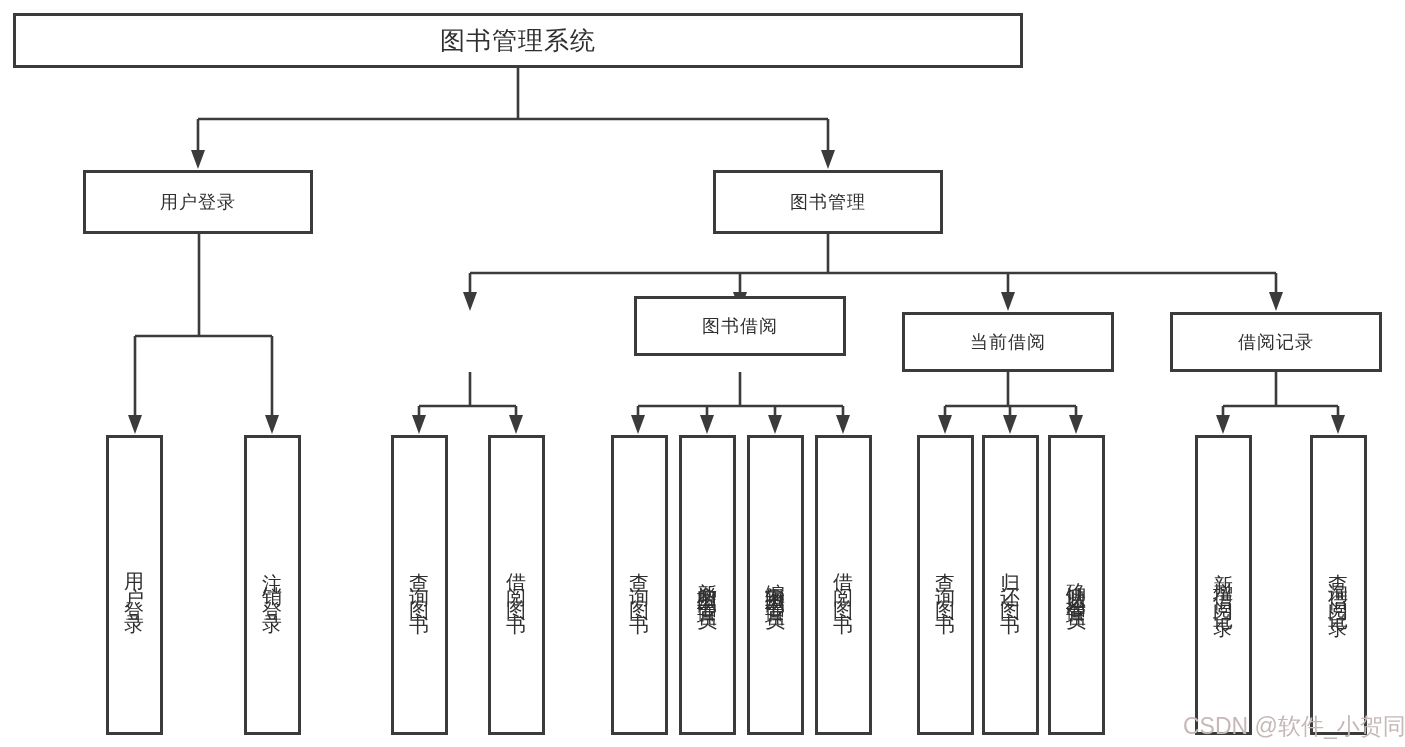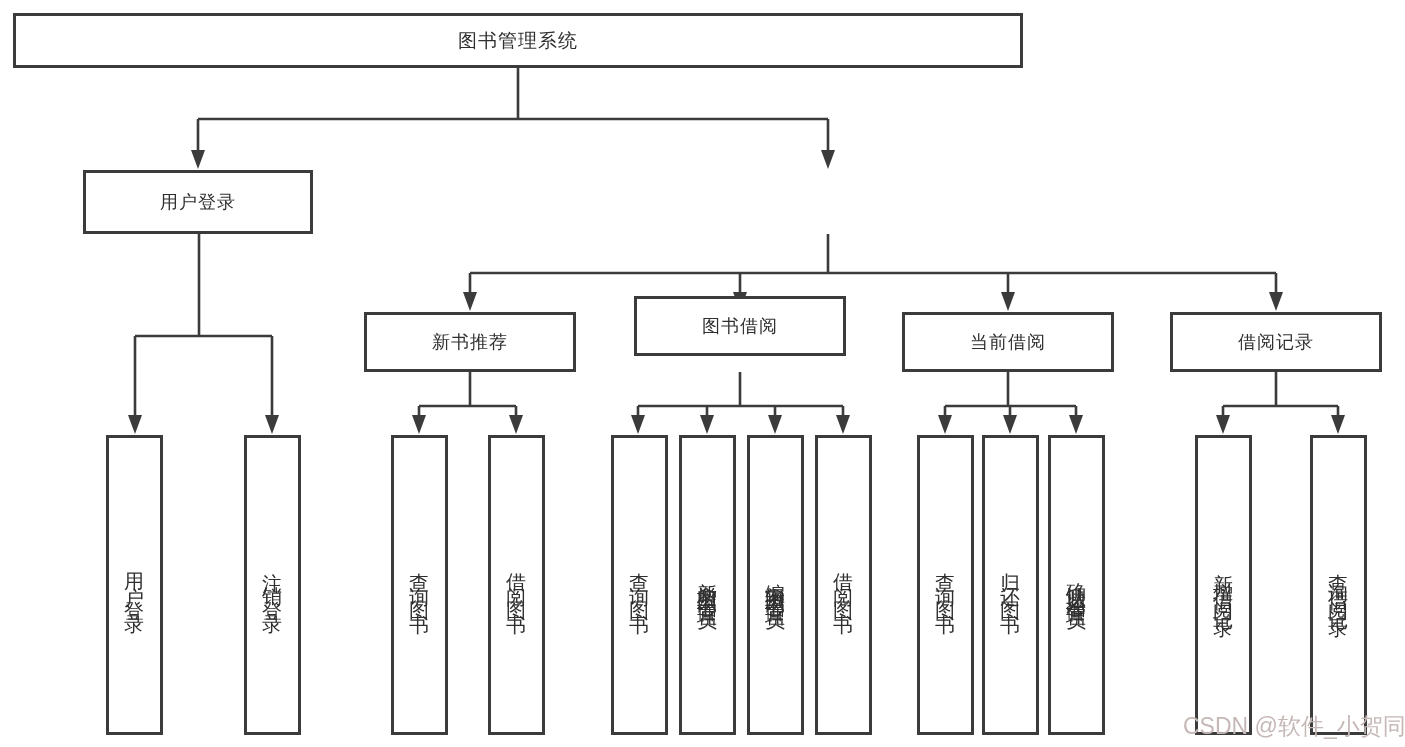--- a/index.html
+++ b/index.html
@@ -21,21 +21,21 @@
   .node {
     position: absolute;
     background: #ffffff;
     border: 3px solid #3b3b3b;
     display: flex;
     align-items: center;
     justify-content: center;
     text-align: center;
   }
   .hbox { font-size: 18px; letter-spacing: 1px; }
-  .root-box { font-size: 19px; }
+  .root-box { font-size: 25px; }
   .vbox span {
     writing-mode: vertical-rl;
     text-orientation: mixed;
     font-size: 20px;
     line-height: 1;
   }
   .sp-lg span { letter-spacing: 14px; }
   .sp-md span { letter-spacing: 9px; }
   .sp-sm span { letter-spacing: 4px; }
   .watermark {
@@ -70,24 +70,24 @@
              M1216,415 h14 L1223,434 Z M1331,415 h14 L1338,434 Z"></path>
   </svg>
 
   <div class="node hbox root-box" style="left:13px; top:13px; width:1010px; height:55px;">
     <span>图书管理系统</span>
   </div>
 
   <div class="node hbox" style="left:83px; top:170px; width:230px; height:64px;">
     <span>用户登录</span>
   </div>
+  <div class="node hbox" style="left:713px; top:170px; width:230px; height:64px;">
+    <span>图书管理</span>
+  </div>
 
-  <div class="node hbox" style="left:364px; top:312px; width:212px; height:60px;">
-    <span>新书推荐</span>
-  </div>
   <div class="node hbox" style="left:634px; top:296px; width:212px; height:60px;">
     <span>图书借阅</span>
   </div>
   <div class="node hbox" style="left:1170px; top:312px; width:212px; height:60px;">
     <span>借阅记录</span>
   </div>
   <div class="node hbox" style="left:902px; top:312px; width:212px; height:60px;">
     <span>当前借阅</span>
   </div>
 

